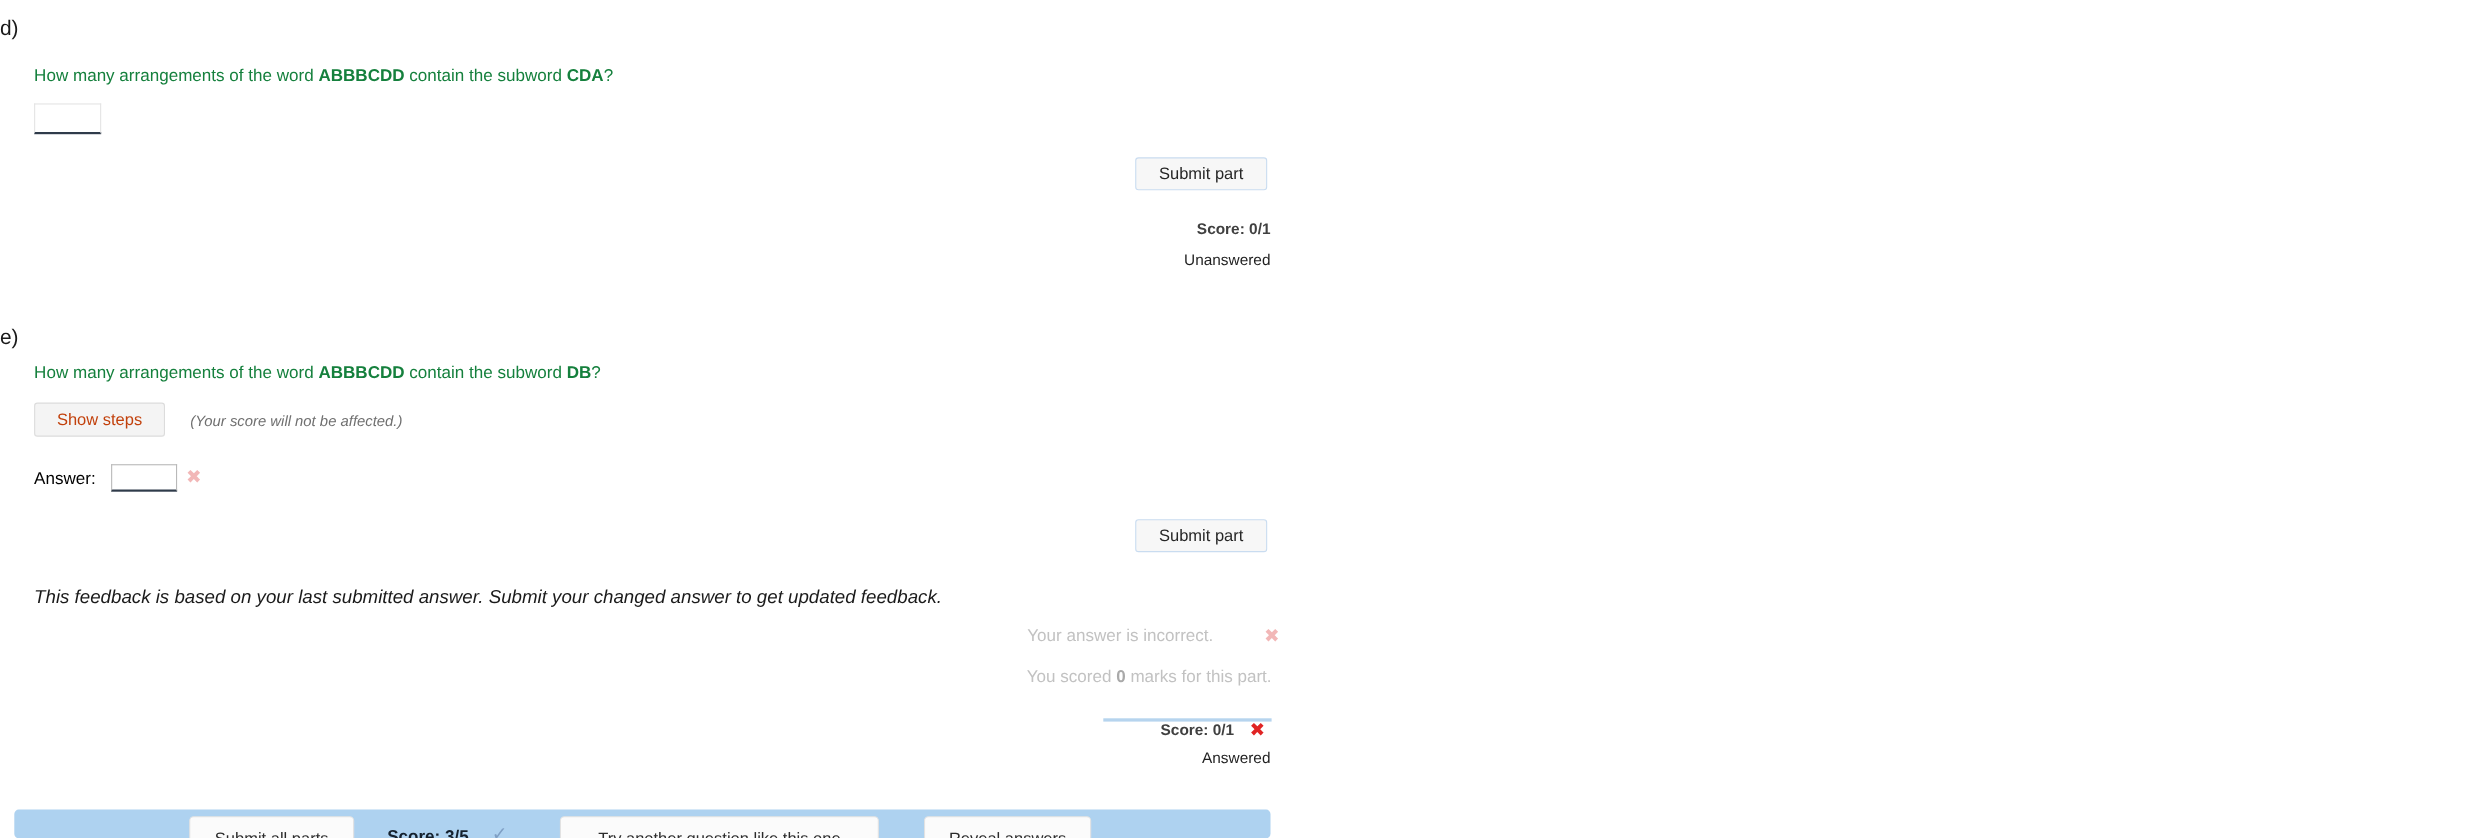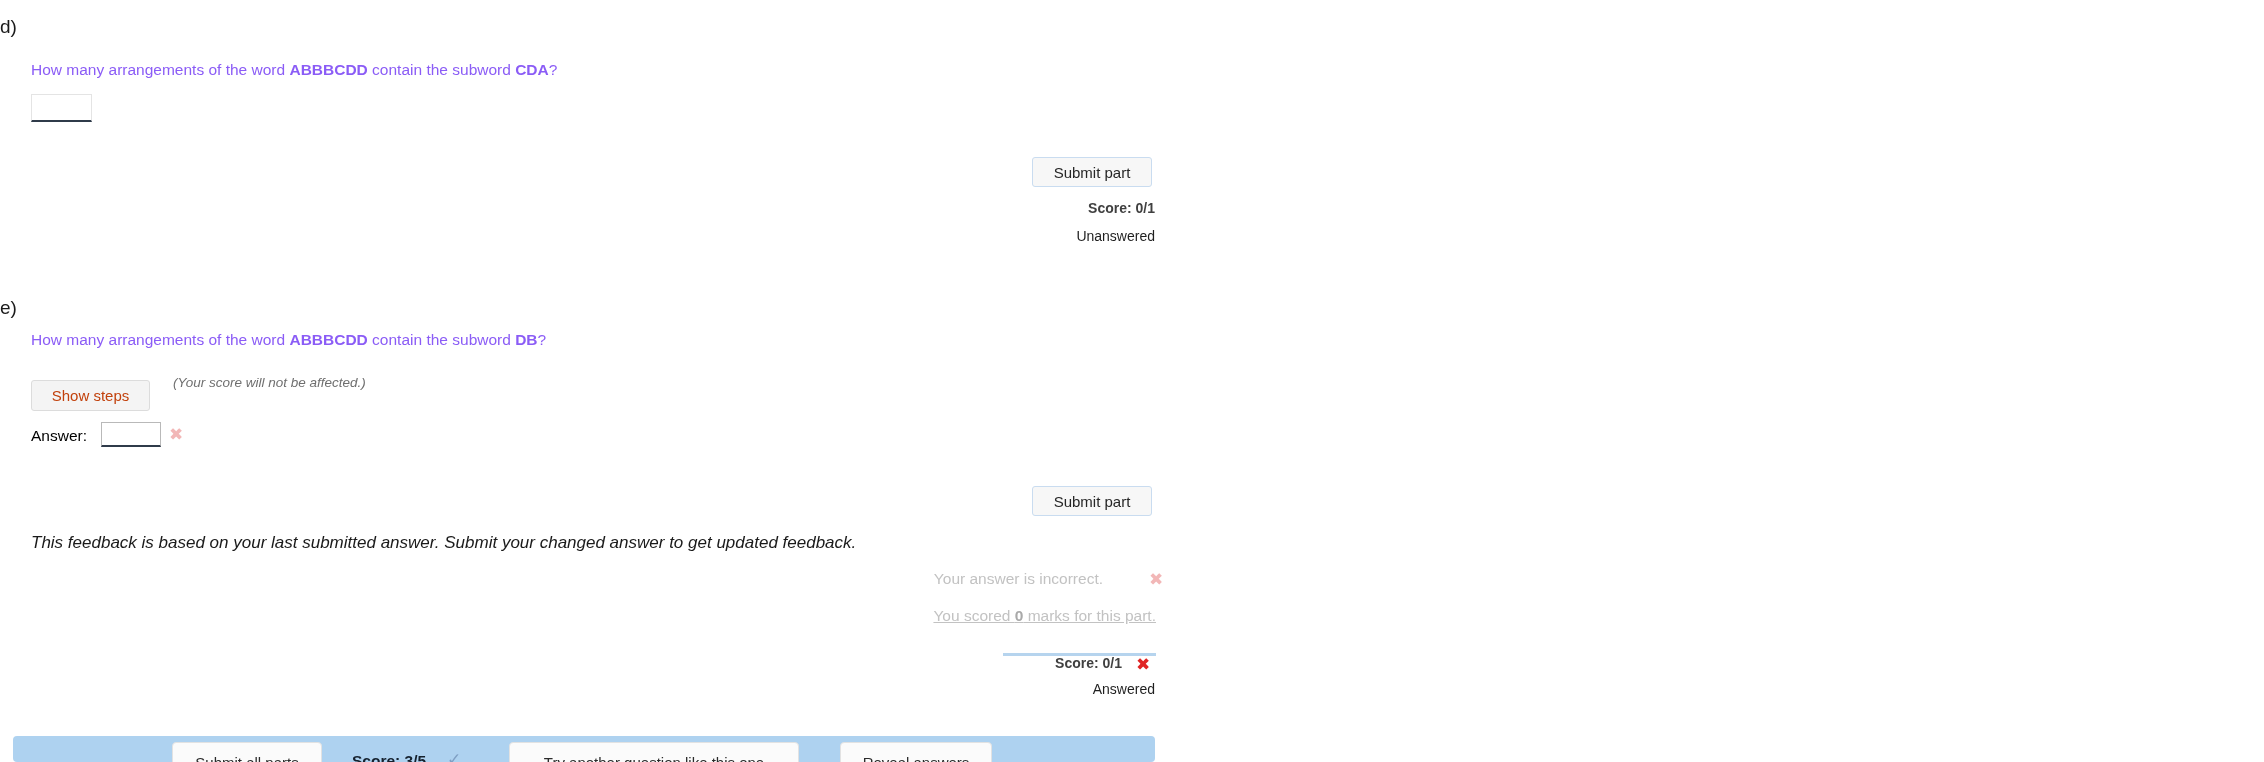--- a/index.html
+++ b/index.html
@@ -30,21 +30,21 @@
     line-height: 22px;
     color: #1a1a1a;
     font-weight: 400;
   }
 
   .qtext {
     position: absolute;
     left: 31px;
     font-size: 15.5px;
     line-height: 19px;
-    color: #8b5cf6;
+    color: #15803d;
     white-space: nowrap;
   }
   .qtext b { font-weight: 700; }
 
   
   .ansbox {
     position: absolute;
     box-sizing: border-box;
     background: #ffffff;
     border: 1px solid #e4e4e4;
@@ -66,21 +66,20 @@
     background: #f7f7f7;
     border: 1px solid #c9dcf0;
     border-radius: 3px;
     font-family: "Liberation Sans", sans-serif;
     font-size: 15px;
     color: #262626;
     text-align: center;
     cursor: pointer;
     white-space: nowrap;
     padding: 0;
-    margin-top: 14px;
   }
   .btn-steps {
     background: #f4f4f4;
     border: 1px solid #dcdcdc;
     border-radius: 3px;
     color: #c2410c;
   }
 
   
   .note-italic {
@@ -217,21 +216,21 @@
     <div class="mark mark-x-pale" style="left:169px; top:426px; font-size:17px;">✖</div>
 
     <button class="btn" style="left:1032px; top:472px; width:120px; height:30px;">Submit part</button>
 
     <div class="feedback-italic" style="left:31px; top:533px;">This feedback is based on your last submitted answer. Submit your changed answer to get updated feedback.</div>
 
     <div class="fb-grey" style="left:603px; top:570px; width:500px;"><span>Your answer is incorrect.</span></div>
 
     <div class="mark mark-x-pale" style="left:1149px; top:571px; font-size:17px;">✖</div>
 
-    <div class="fb-grey" style="left:640px; top:607px; width:516px;text-decoration:underline;"><span>You scored </span><b>0</b><span> marks for this part.</span></div>
+    <div class="fb-grey" style="left:640px; top:607px; width:516px;"><span>You scored </span><b>0</b><span> marks for this part.</span></div>
 
     <hr class="hr-blue" style="left:1003px; top:645px; width:153px;">
 
     <div class="score-line" style="left:900px; top:655px; width:222px;">Score: 0/1</div>
 
     <div class="mark mark-x-red" style="left:1136px; top:656px; font-size:17px;">✖</div>
 
     <div class="score-sub" style="left:900px; top:681px; width:255px;">Answered</div>
   </div>
 

